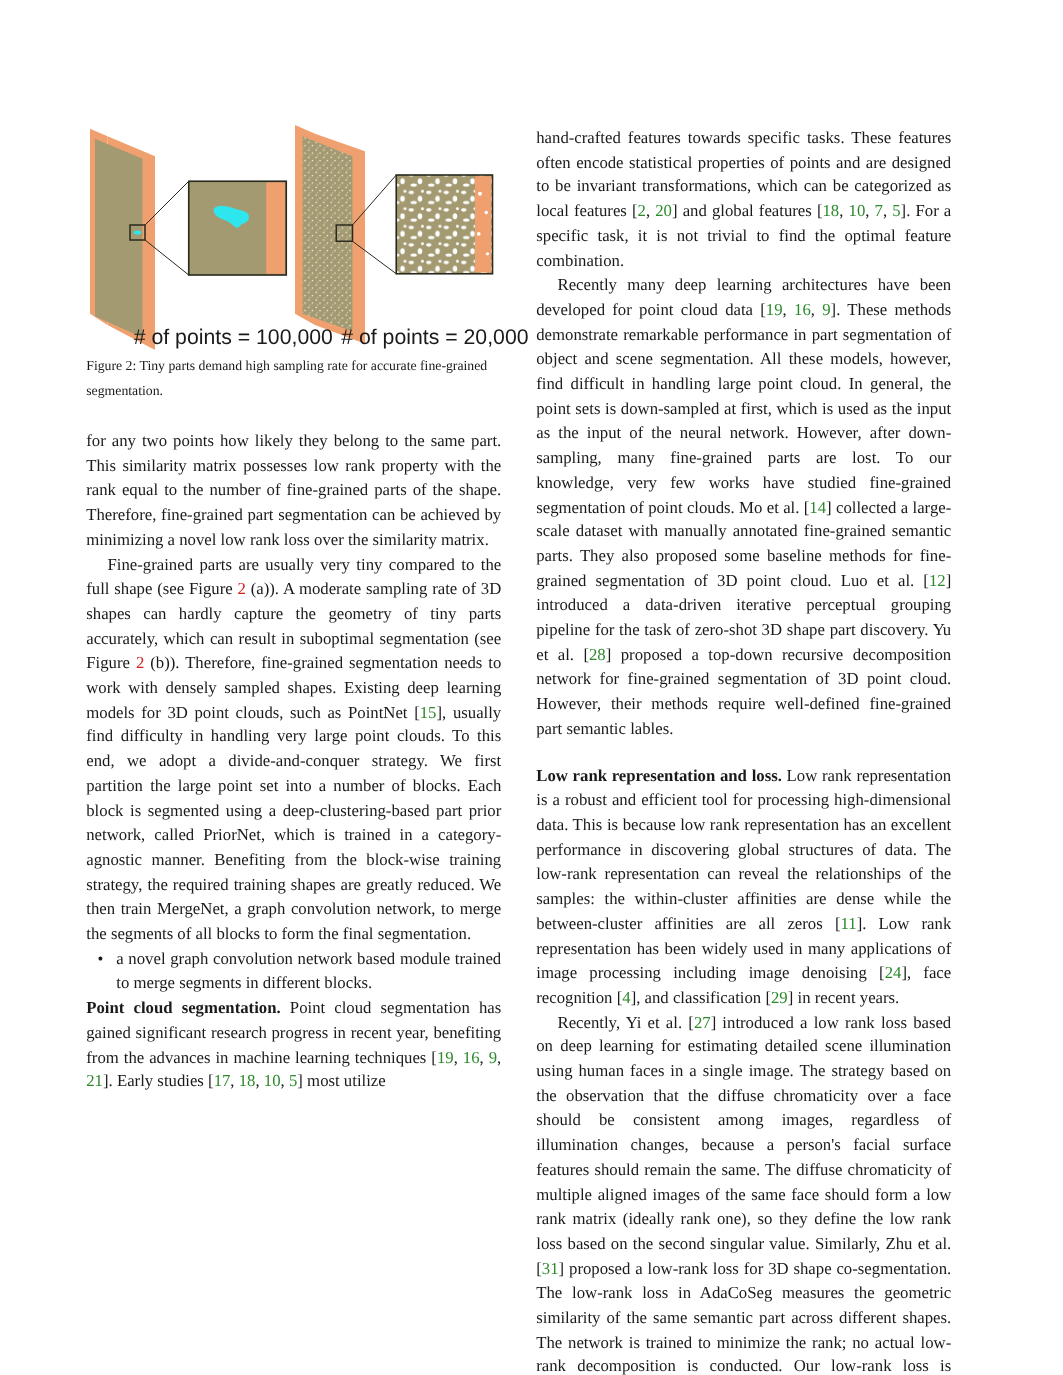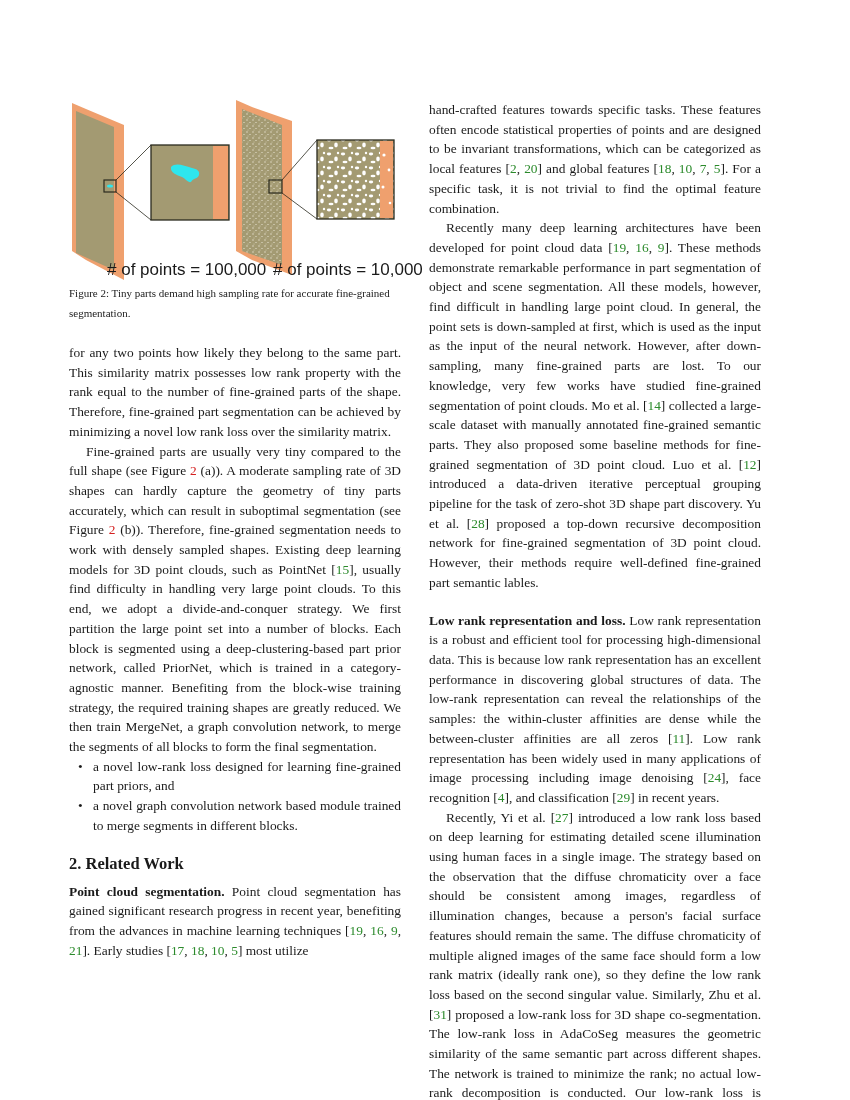--- a/index.html
+++ b/index.html
@@ -73,32 +73,30 @@
       <rect x="257" y="45" width="77" height="79" fill="url(#sparse)" stroke="#2a2a1e" stroke-width="1.3"></rect>
       <rect x="320" y="46" width="13" height="77" fill="#efa06e"></rect>
       <circle cx="324" cy="60" r="1.6" fill="#ffffff"></circle>
       <circle cx="329" cy="75" r="1.4" fill="#ffffff"></circle>
       <circle cx="323" cy="92" r="1.5" fill="#ffffff"></circle>
       <circle cx="330" cy="108" r="1.3" fill="#ffffff"></circle>
     </g>
   </svg>
 </div>
 <div class="fig-label" style="left:107px; top:260px;"># of points = 100,000</div>
-<div class="fig-label" style="left:273px; top:260px;"># of points = 10,000</div>
+<div class="fig-label" style="left:273px; top:260px;"># of points = 20,000</div>
 
 <div class="caption"><span>Figure 2:</span><span> Tiny parts demand high sampling rate for accurate fine-grained segmentation.</span></div>
 
 <div class="col col-left">
   <p>for any two points how likely they belong to the same part. This similarity matrix possesses low rank property with the rank equal to the number of fine-grained parts of the shape. Therefore, fine-grained part segmentation can be achieved by minimizing a novel low rank loss over the similarity matrix.</p>
   <p class="indent"><span>Fine-grained parts are usually very tiny compared to the full shape (see Figure </span><a class="figref">2</a><span> (a)). A moderate sampling rate of 3D shapes can hardly capture the geometry of tiny parts accurately, which can result in suboptimal segmentation (see Figure </span><a class="figref">2</a><span> (b)). Therefore, fine-grained segmentation needs to work with densely sampled shapes. Existing deep learning models for 3D point clouds, such as PointNet [</span><a class="cite">15</a><span>], usually find difficulty in handling very large point clouds. To this end, we adopt a divide-and-conquer strategy. We first partition the large point set into a number of blocks. Each block is segmented using a deep-clustering-based part prior network, called PriorNet, which is trained in a category-agnostic manner. Benefiting from the block-wise training strategy, the required training shapes are greatly reduced. We then train MergeNet, a graph convolution network, to merge the segments of all blocks to form the final segmentation.</span></p>
   <ul class="contrib">
-    <li>a novel low-rank loss designed for learning fine-grained part priors, and</li>
     <li>a novel graph convolution network based module trained to merge segments in different blocks.</li>
   </ul>
-  <div class="section-heading">2. Related Work</div>
   <p><span class="para-head">Point cloud segmentation.</span><span> Point cloud segmentation has gained significant research progress in recent year, benefiting from the advances in machine learning techniques [</span><a class="cite">19</a><span>, </span><a class="cite">16</a><span>, </span><a class="cite">9</a><span>, </span><a class="cite">21</a><span>]. Early studies [</span><a class="cite">17</a><span>, </span><a class="cite">18</a><span>, </span><a class="cite">10</a><span>, </span><a class="cite">5</a><span>] most utilize</span></p>
 </div>
 
 <div class="col col-right">
   <p><span>hand-crafted features towards specific tasks. These features often encode statistical properties of points and are designed to be invariant transformations, which can be categorized as local features [</span><a class="cite">2</a><span>, </span><a class="cite">20</a><span>] and global features [</span><a class="cite">18</a><span>, </span><a class="cite">10</a><span>, </span><a class="cite">7</a><span>, </span><a class="cite">5</a><span>]. For a specific task, it is not trivial to find the optimal feature combination.</span></p>
   <p class="indent"><span>Recently many deep learning architectures have been developed for point cloud data [</span><a class="cite">19</a><span>, </span><a class="cite">16</a><span>, </span><a class="cite">9</a><span>]. These methods demonstrate remarkable performance in part segmentation of object and scene segmentation. All these models, however, find difficult in handling large point cloud. In general, the point sets is down-sampled at first, which is used as the input as the input of the neural network. However, after down-sampling, many fine-grained parts are lost. To our knowledge, very few works have studied fine-grained segmentation of point clouds. Mo et al. [</span><a class="cite">14</a><span>] collected a large-scale dataset with manually annotated fine-grained semantic parts. They also proposed some baseline methods for fine-grained segmentation of 3D point cloud. Luo et al. [</span><a class="cite">12</a><span>] introduced a data-driven iterative perceptual grouping pipeline for the task of zero-shot 3D shape part discovery. Yu et al. [</span><a class="cite">28</a><span>] proposed a top-down recursive decomposition network for fine-grained segmentation of 3D point cloud. However, their methods require well-defined fine-grained part semantic lables.</span></p>
   <div class="gap"></div>
   <p><span class="para-head">Low rank representation and loss.</span><span> Low rank representation is a robust and efficient tool for processing high-dimensional data. This is because low rank representation has an excellent performance in discovering global structures of data. The low-rank representation can reveal the relationships of the samples: the within-cluster affinities are dense while the between-cluster affinities are all zeros [</span><a class="cite">11</a><span>]. Low rank representation has been widely used in many applications of image processing including image denoising [</span><a class="cite">24</a><span>], face recognition [</span><a class="cite">4</a><span>], and classification [</span><a class="cite">29</a><span>] in recent years.</span></p>
   <p class="indent"><span>Recently, Yi et al. [</span><a class="cite">27</a><span>] introduced a low rank loss based on deep learning for estimating detailed scene illumination using human faces in a single image. The strategy based on the observation that the diffuse chromaticity over a face should be consistent among images, regardless of illumination changes, because a person's facial surface features should remain the same. The diffuse chromaticity of multiple aligned images of the same face should form a low rank matrix (ideally rank one), so they define the low rank loss based on the second singular value. Similarly, Zhu et al. [</span><a class="cite">31</a><span>] proposed a low-rank loss for 3D shape co-segmentation. The low-rank loss in AdaCoSeg measures the geometric similarity of the same semantic part across different shapes. The network is trained to minimize the rank; no actual low-rank decomposition is conducted. Our low-rank loss is fundamentally different from the one used</span></p>
 </div>

